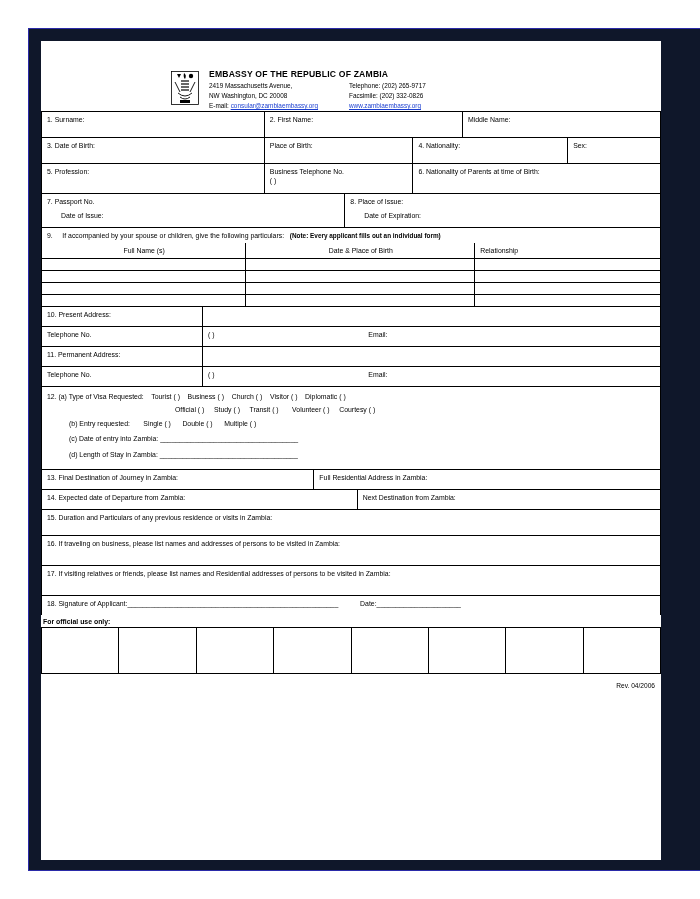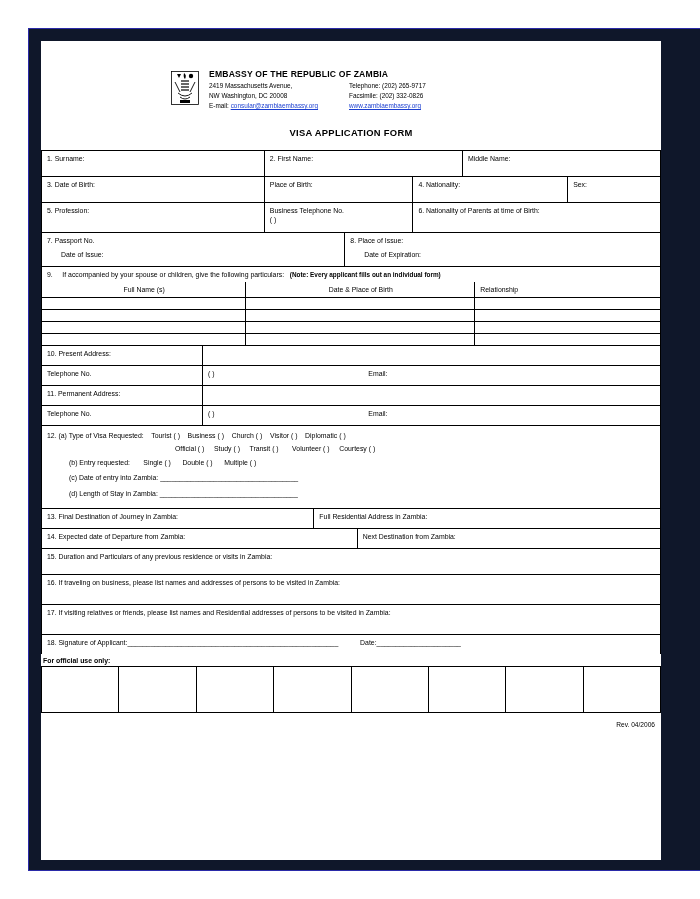--- a/index.html
+++ b/index.html
@@ -154,21 +154,20 @@
         <div class="hdr-line">
           <div class="c1">
             <span>E-mail:</span>
             <a href="#">consular@zambiaembassy.org</a>
           </div>
           <div class="c2"><a href="#">www.zambiaembassy.org</a></div>
         </div>
       </div>
     </div>
 
-    <div class="form-title">VISA APPLICATION FORM</div>
 
     <table class="tbl">
       <tbody>
           <tr>
         <td class="h26" style="width:36%"><span>1.  Surname:</span></td>
         <td class="h26" style="width:32%"><span>2.  First Name:</span></td>
         <td class="h26" style="width:32%"><span>Middle Name:</span></td>
       </tr>
     </tbody>
       </table>

